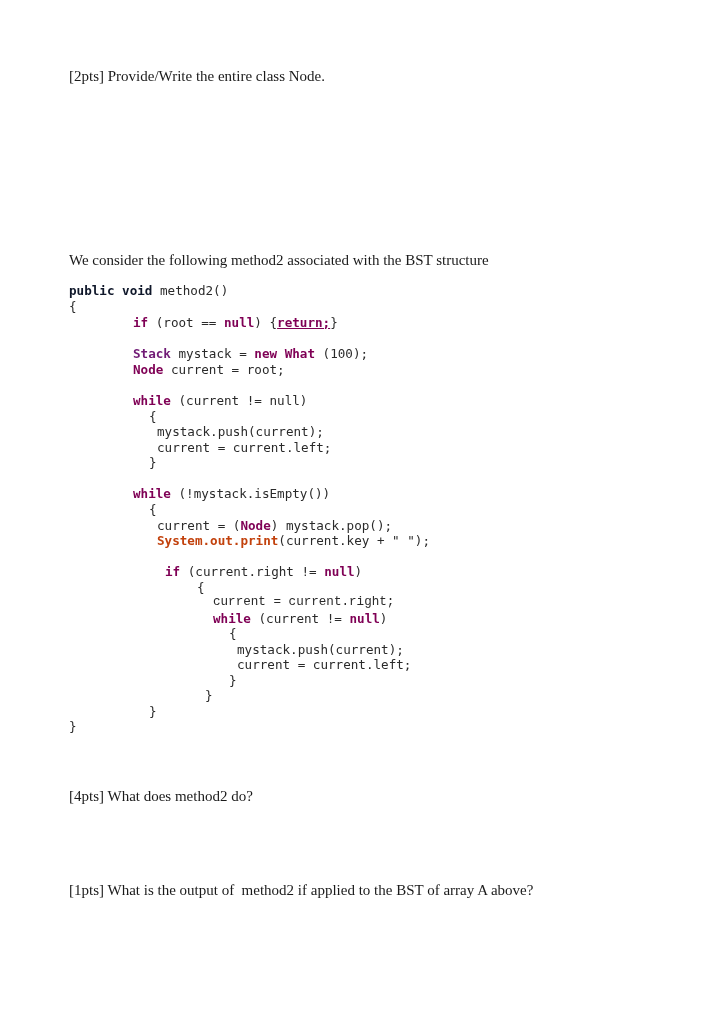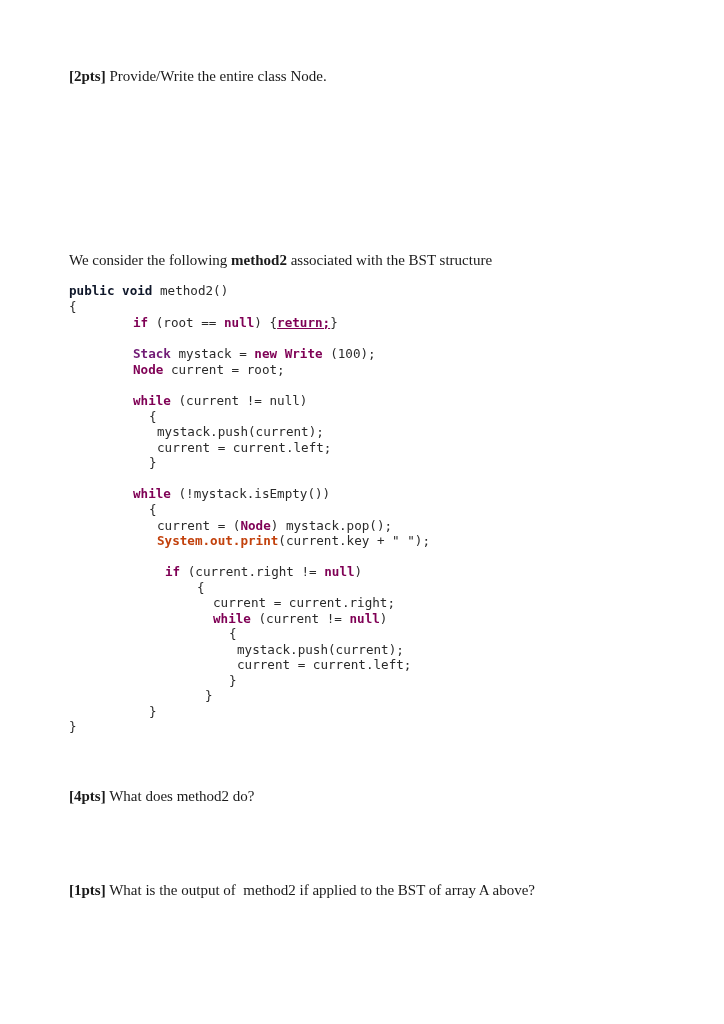--- a/index.html
+++ b/index.html
@@ -1,54 +1,54 @@
 <!DOCTYPE html>
 <html><head>
   <meta charset="utf-8">
   <style>
     html, body { margin: 0; padding: 0; background: #ffffff; }
     body {
       width: 724px; height: 1024px; position: relative; overflow: hidden;
       font-family: "Liberation Serif", serif; color: #1a1a1a;
     }
     .q { position: absolute; left: 69px; font-size: 15px; white-space: pre; }
-    .q b { font-weight: bold; }
+    .q b { font-weight: normal; }
     .code {
       position: absolute; left: 69px; top: 283px;
       font-family: "DejaVu Sans Mono", monospace; font-size: 12.6px;
       color: #2a2a2a;
     }
     .line { position: absolute; white-space: pre; height: 15.5px; line-height: 15.5px; }
     .kw { color: #7f0055; font-weight: bold; }
   </style>
 </head>
 <body>
 
 <div class="q" style="top:68px;"><b>[2pts]</b><span> Provide/Write the entire class Node.</span></div>
 
 <div class="q" style="top:252px;"><span>We consider the following </span><b>method2</b><span> associated with the BST structure</span></div>
 
 <div class="code" id="code">
     <div class="line" style="left: 0px; top: 0px;"><span class="kw" style="color: #0f172a;">public void</span><span> method2()</span></div>
     <div class="line" style="left: 0px; top: 16px;"><span>{</span></div>
     <div class="line" style="left: 64px; top: 32px;"><span class="kw" style="color: rgb(127, 0, 85);">if</span><span> (root == </span><span class="kw" style="color: rgb(127, 0, 85);">null</span><span>) {</span><span class="kw" style="color: rgb(127, 0, 85); text-decoration: underline;">return;</span><span>}</span></div>
-    <div class="line" style="left: 64px; top: 63px;"><span class="kw" style="color: #701a75;">Stack</span><span> mystack = </span><span class="kw" style="color: rgb(127, 0, 85);">new Write</span><span> (100);</span></div>
+    <div class="line" style="left: 64px; top: 63px;"><span class="kw" style="color: #701a75;">Stack</span><span> mystack = </span><span class="kw" style="color: rgb(127, 0, 85);">new What</span><span> (100);</span></div>
     <div class="line" style="left: 64px; top: 79px;"><span class="kw" style="color: rgb(127, 0, 85);">Node</span><span> current = root;</span></div>
     <div class="line" style="left: 64px; top: 110px;"><span class="kw" style="color: rgb(127, 0, 85);">while</span><span> (current != null)</span></div>
     <div class="line" style="left: 80px; top: 126px;"><span>{</span></div>
     <div class="line" style="left: 88px; top: 141px;"><span>mystack.push(current);</span></div>
     <div class="line" style="left: 88px; top: 157px;"><span>current = current.left;</span></div>
     <div class="line" style="left: 80px; top: 172px;"><span>}</span></div>
     <div class="line" style="left: 64px; top: 203px;"><span class="kw" style="color: rgb(127, 0, 85);">while</span><span> (!mystack.isEmpty())</span></div>
     <div class="line" style="left: 80px; top: 219px;"><span>{</span></div>
     <div class="line" style="left: 88px; top: 235px;"><span>current = (</span><span class="kw" style="color: rgb(127, 0, 85);">Node</span><span>) mystack.pop();</span></div>
     <div class="line" style="left: 88px; top: 250px;"><span class="kw" style="color: #c2410c;">System.out.print</span><span>(current.key + " ");</span></div>
     <div class="line" style="left: 96px; top: 281px;"><span class="kw" style="color: rgb(127, 0, 85);">if</span><span> (current.right != </span><span class="kw" style="color: rgb(127, 0, 85);">null</span><span>)</span></div>
     <div class="line" style="left: 128px; top: 297px;"><span>{</span></div>
-    <div class="line" style="left: 144px; top: 312px;"><span>current = current.right;</span></div>
+    <div class="line" style="left: 144px; top: 312px; font-family: Liberation Mono, monospace;"><span>current = current.right;</span></div>
     <div class="line" style="left: 144px; top: 328px;"><span class="kw" style="color: rgb(127, 0, 85);">while</span><span> (current != </span><span class="kw" style="color: rgb(127, 0, 85);">null</span><span>)</span></div>
     <div class="line" style="left: 160px; top: 343px;"><span>{</span></div>
     <div class="line" style="left: 168px; top: 359px;"><span>mystack.push(current);</span></div>
     <div class="line" style="left: 168px; top: 374px;"><span>current = current.left;</span></div>
     <div class="line" style="left: 160px; top: 390px;"><span>}</span></div>
     <div class="line" style="left: 136px; top: 405px;"><span>}</span></div>
     <div class="line" style="left: 80px; top: 421px;"><span>}</span></div>
     <div class="line" style="left: 0px; top: 436px;"><span>}</span></div>
   </div>
 

